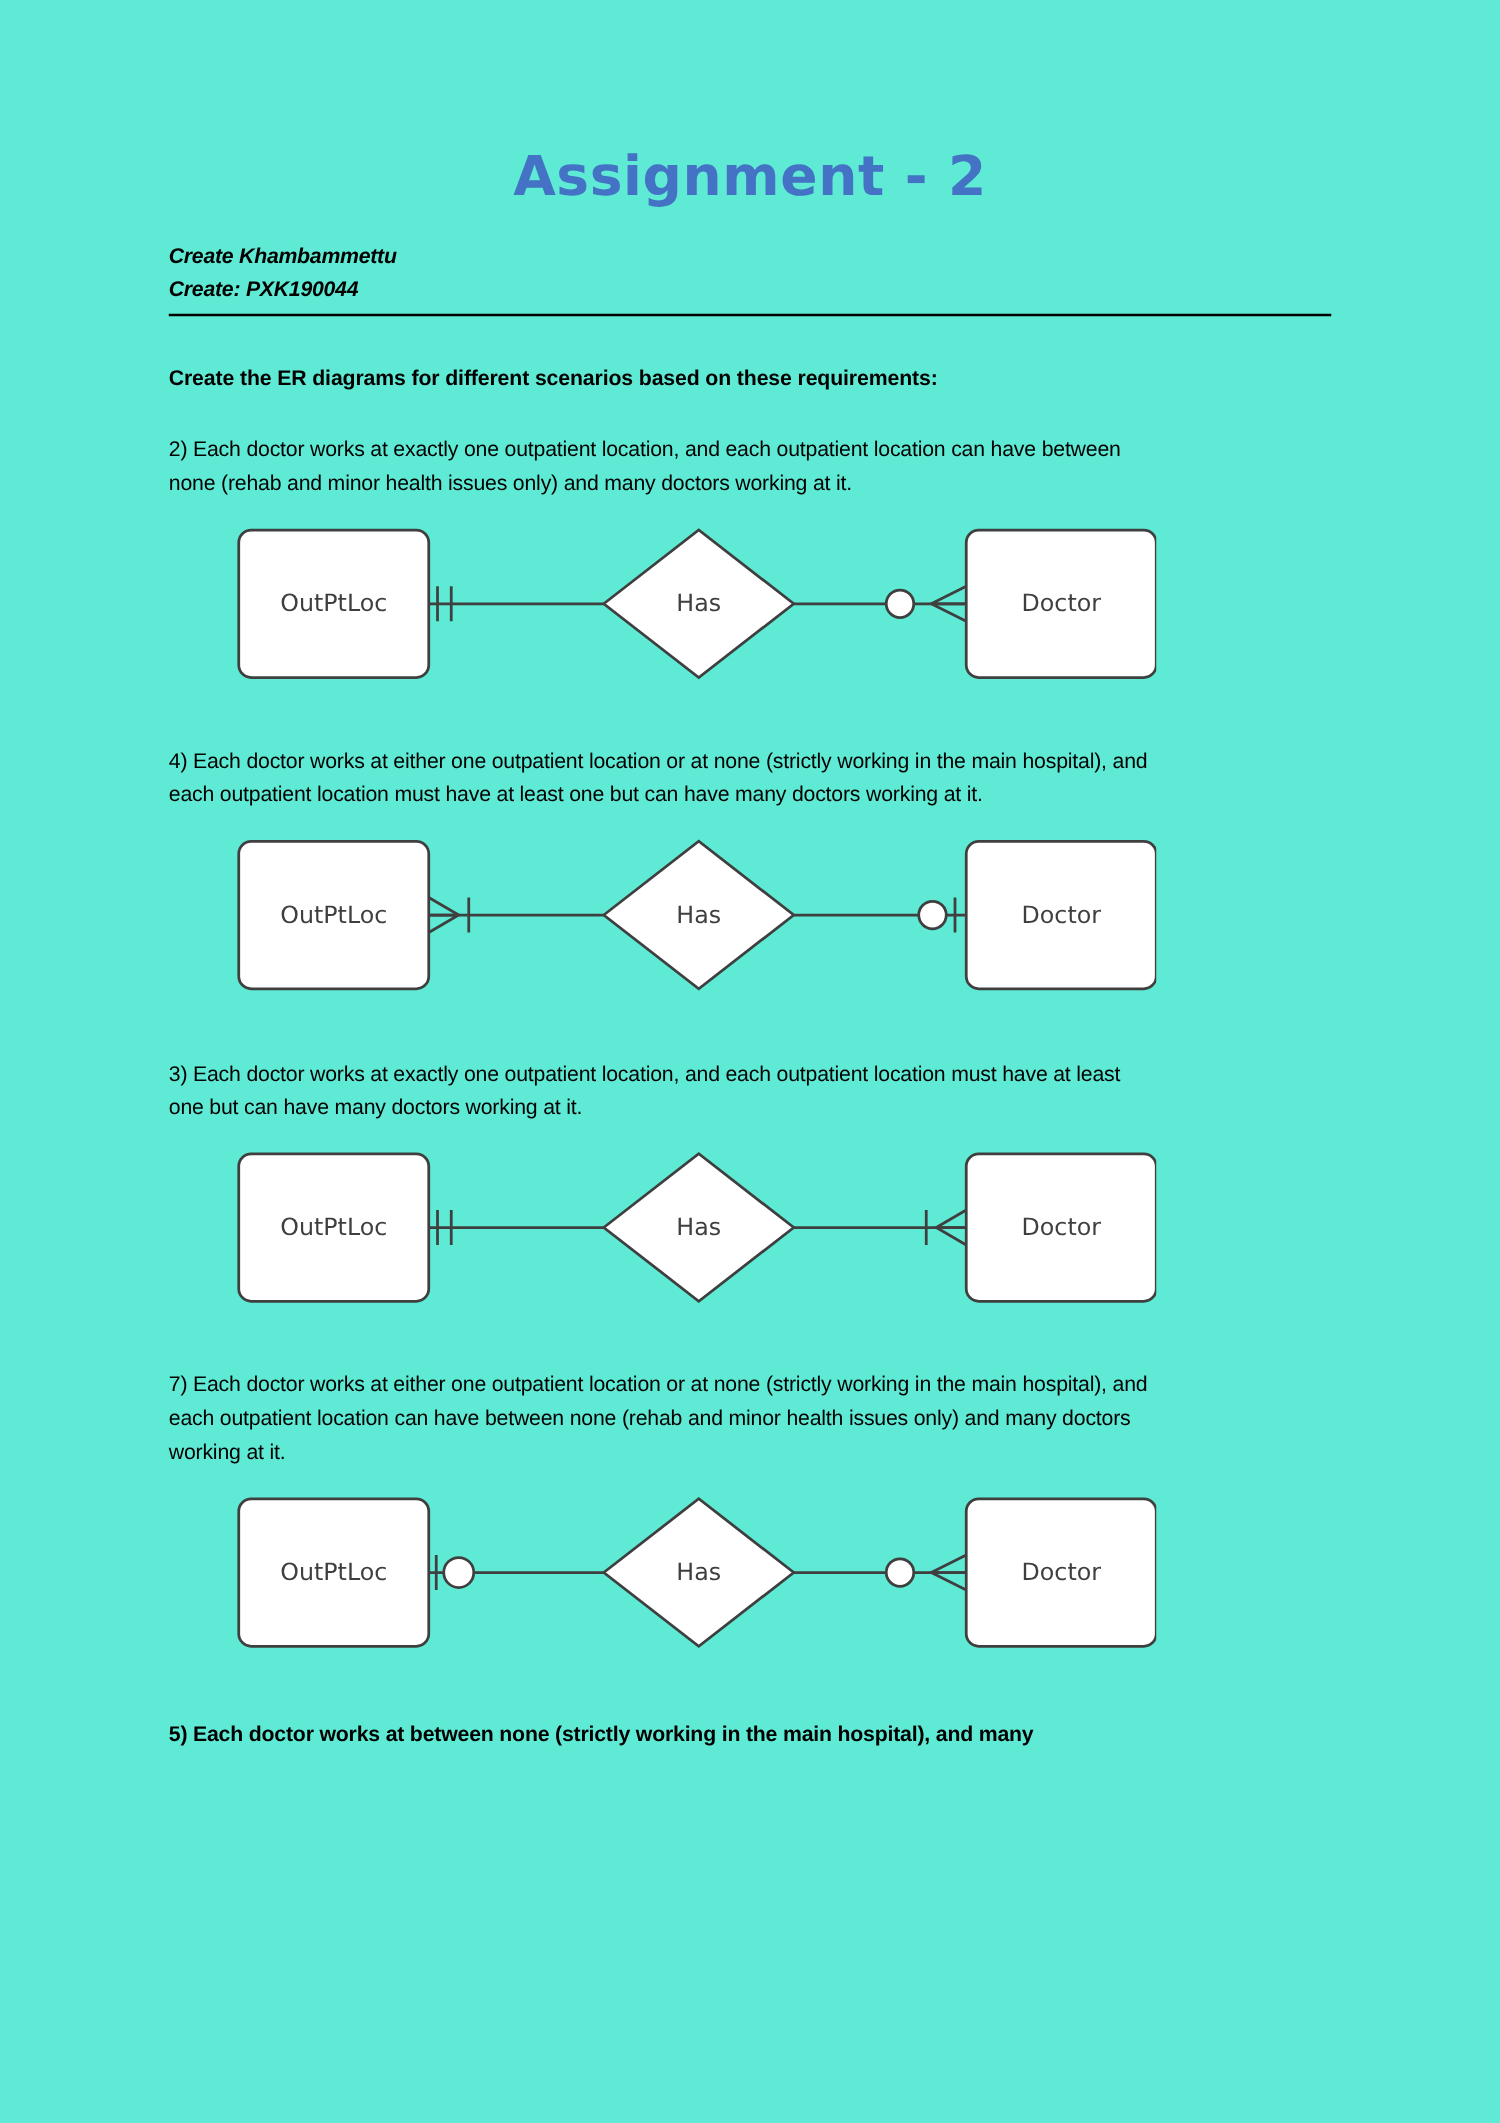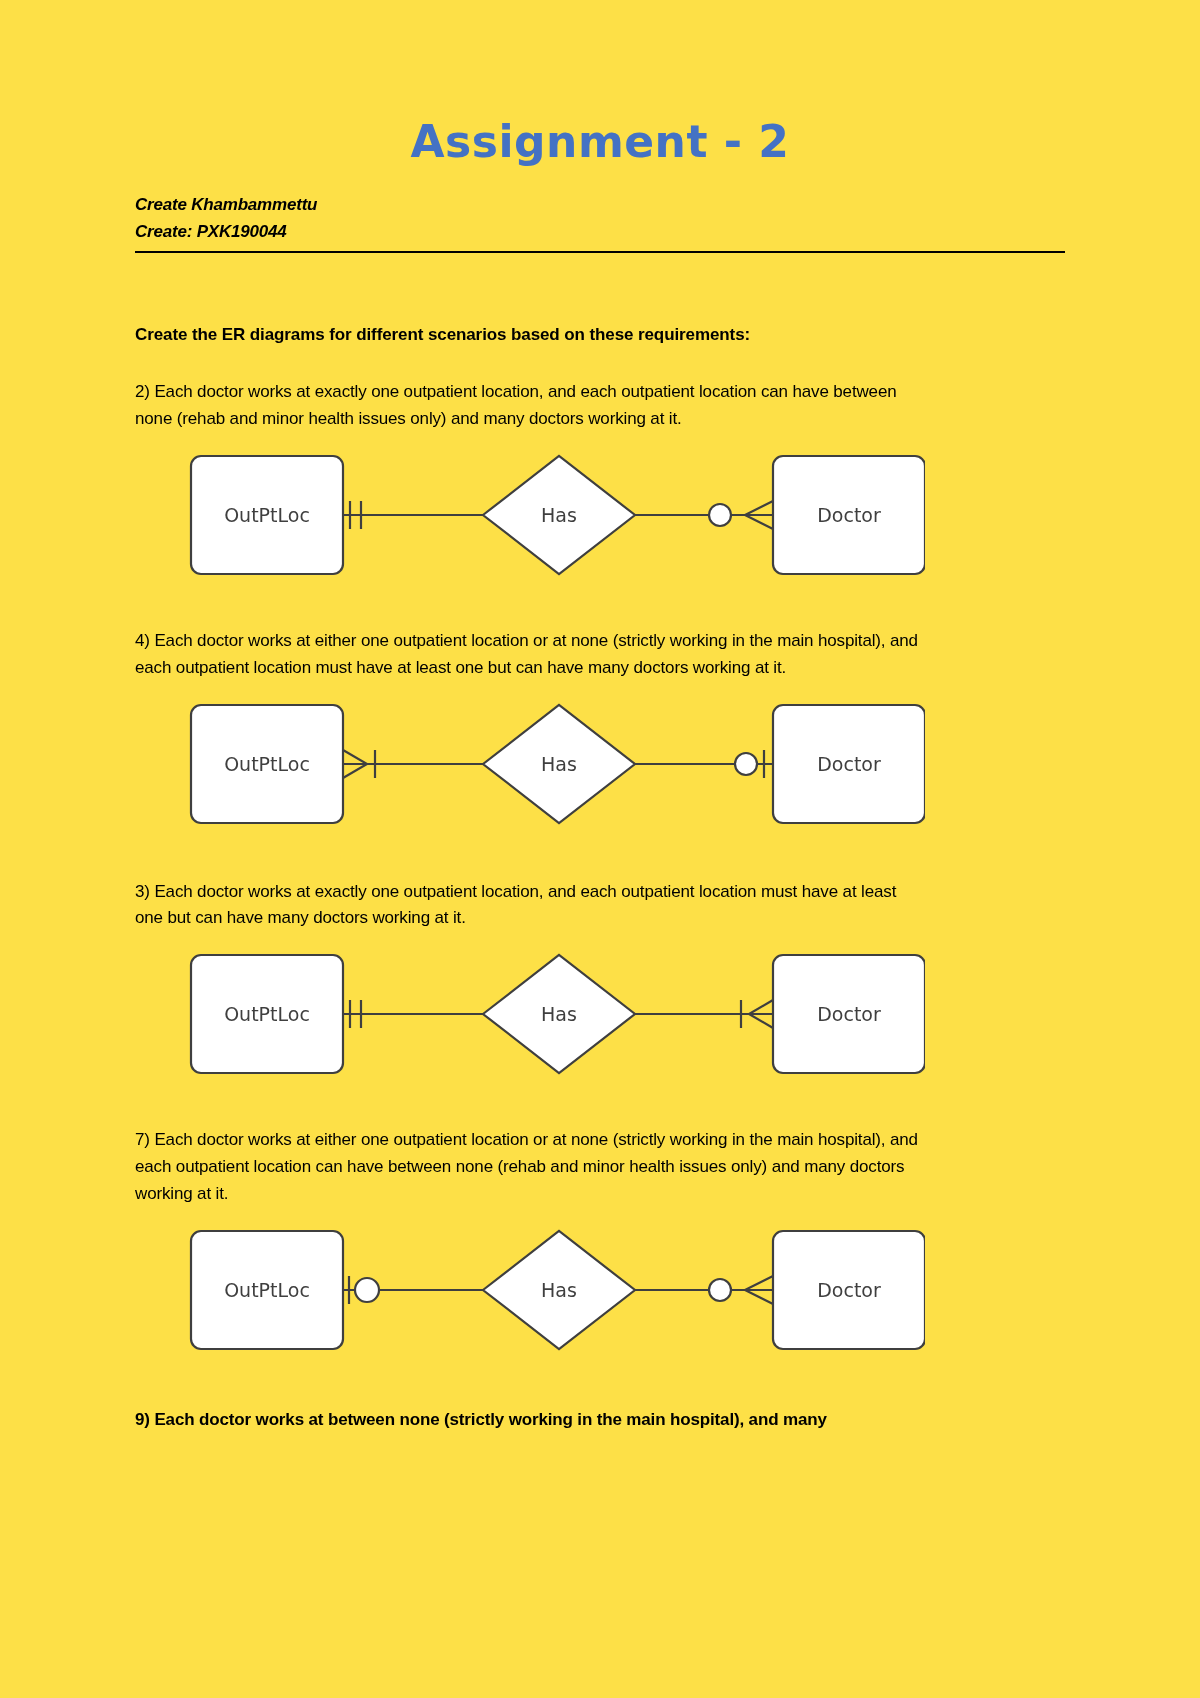--- a/index.html
+++ b/index.html
@@ -12,21 +12,21 @@
     height: 1698px;
     font-family: "Liberation Sans", sans-serif;
     color: #000000;
     overflow: hidden;
     position: relative;
   }
   .page {
     position: relative;
     width: 1200px;
     height: 1698px;
-    background: #fde047;
+    background: #5eead4;
     box-sizing: border-box;
     padding: 0 135px;
   }
   .doc-title {
     text-align: center;
     color: #4472C4;
     font-size: 44px;
     font-weight: bold;
     letter-spacing: 0.5px;
     padding-top: 118px;
@@ -44,21 +44,21 @@
   .author-block div { white-space: nowrap; }
   .rule {
     border: none;
     border-top: 2px solid #000;
     margin: 6px 0 0 0;
     width: 100%;
   }
   .intro {
     font-weight: bold;
     font-size: 17px;
-    margin-top: 72px;
+    margin-top: 40px;
     letter-spacing: -0.1px;
   }
   .scenario {
     font-size: 17px;
     line-height: 1.58;
     letter-spacing: -0.15px;
     max-width: 790px;
   }
   .s1 { margin-top: 34px; }
   .s2 { margin-top: 48px; }
@@ -215,15 +215,15 @@
       <line class="er-line" x1="500" y1="65" x2="638" y2="65"></line>
       <g>
         <circle class="er-circle" cx="585" cy="65" r="11"></circle>
         <path class="er-notation" d="M 638 51 L 610 65 L 638 79 M 610 65 L 638 65"></path>
       </g>
       <rect class="er-box" x="638" y="6" width="152" height="118" rx="10"></rect>
       <text class="er-label" x="714" y="66">Doctor</text>
     </svg>
   </div>
 
-  <p class="scenario s5">9) Each doctor works at between none (strictly working in the main hospital), and many</p>
+  <p class="scenario s5">5) Each doctor works at between none (strictly working in the main hospital), and many</p>
 
 </div>
 
 </body></html>

